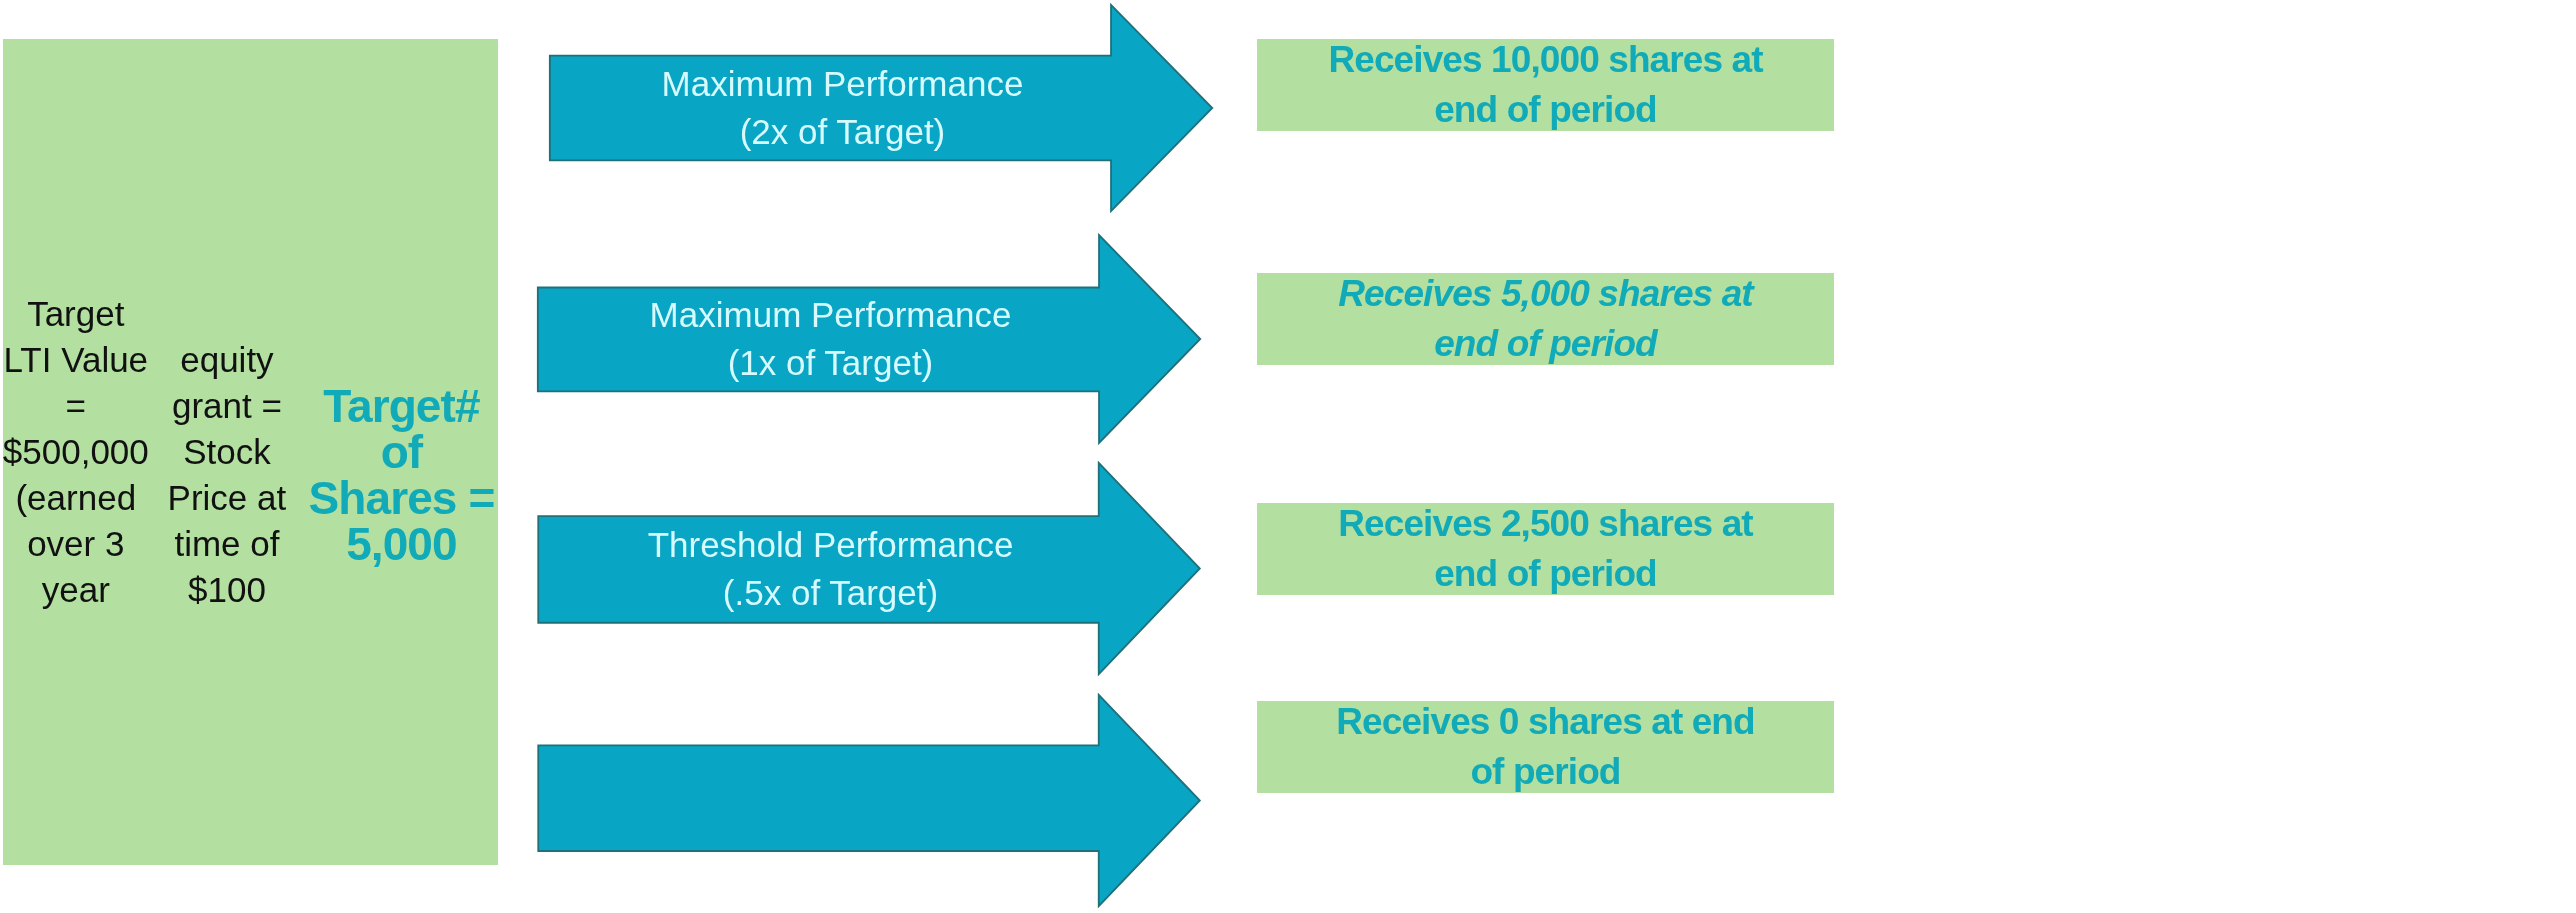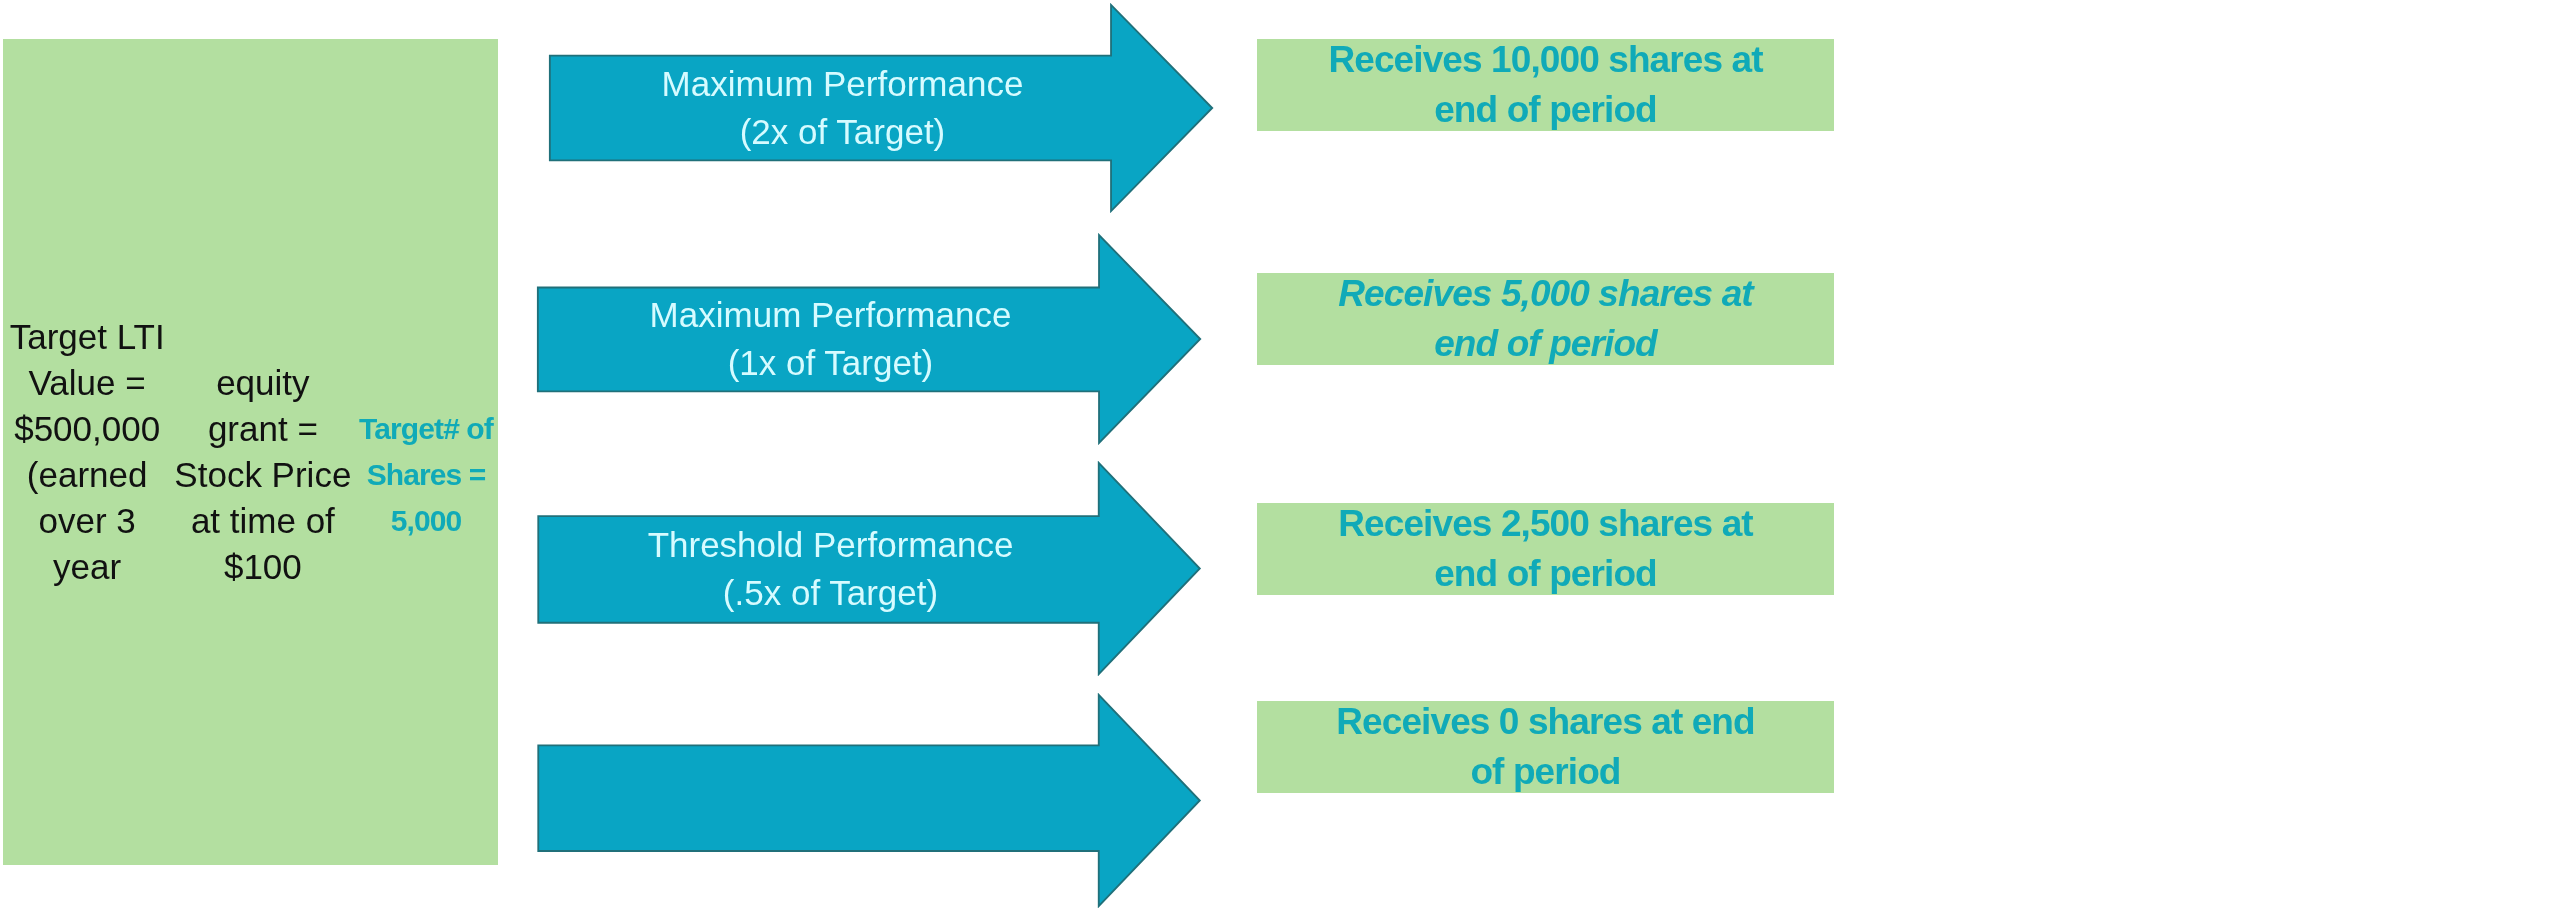--- a/index.html
+++ b/index.html
@@ -1,21 +1,21 @@
 <!DOCTYPE html>
 <html style="font-size:14.7px"><head>
 <meta charset="utf-8">
 <style>
   html, body { margin: 0; padding: 0; background: #ffffff; }
   body { width: 2576px; height: 914px; position: relative; overflow: hidden; font-family: "Liberation Sans", sans-serif; }
   .panel { position: absolute; background: #b3dfa0; }
   .left-panel { left: 2.8px; top: 39px; width: 495px; height: 826px; display: flex; flex-direction: row; align-items: center; justify-content: center; text-align: center; }
   .left-panel .para { color: #111111; font-size: 35px; line-height: 46px; margin: 0; }
   .left-panel .para + .para { margin-top: 46px; }
-  .left-panel .highlight { color: #10aab8; font-weight: bold; font-size: 30px; line-height: 46px; margin-top: 46px; letter-spacing: -0.9px; }
+  .left-panel .highlight { color: #10aab8; font-weight: bold; font-size: 46px; line-height: 46px; margin-top: 46px; letter-spacing: -0.9px; }
   .line { display: block; }
   .arrow { position: absolute; left: 536px; width: 667px; }
   .arrow svg { position: absolute; left: 0; top: 0; }
   .arrow .label { position: absolute; left: 0; width: 589px; text-align: center; color: #d6fbff; font-size: 35px; line-height: 48px; }
   .outcome { left: 1257px; width: 577px; height: 92px; display: flex; flex-direction: column; align-items: center; justify-content: center; text-align: center; }
   .outcome .line { color: #10aab8; font-weight: bold; font-size: 37px; line-height: 50px; letter-spacing: -0.9px; }
 </style>
 </head>
 <body>
 

